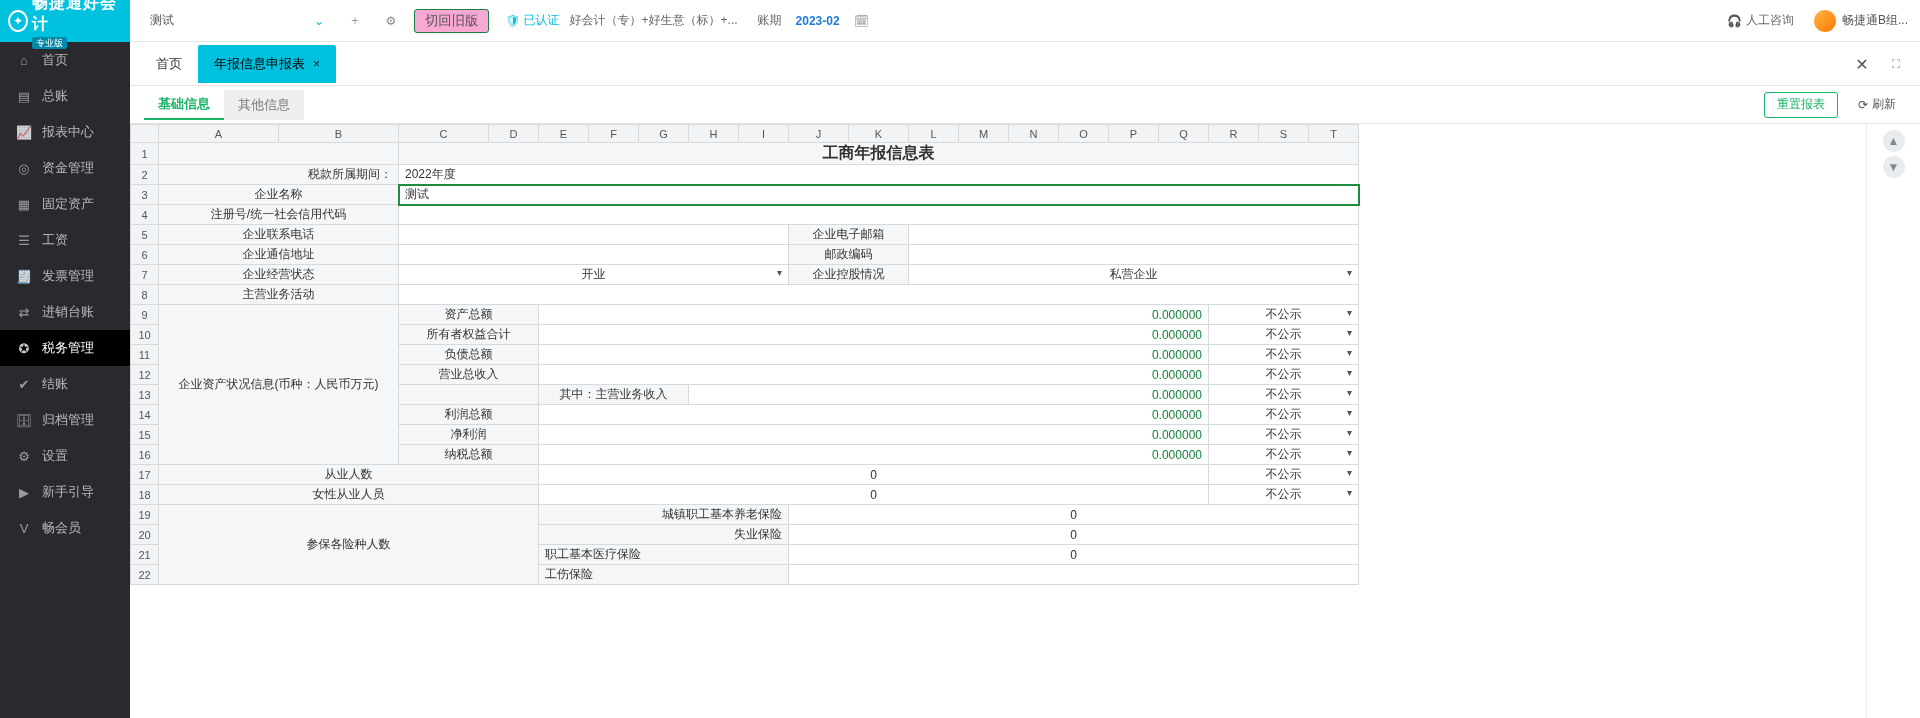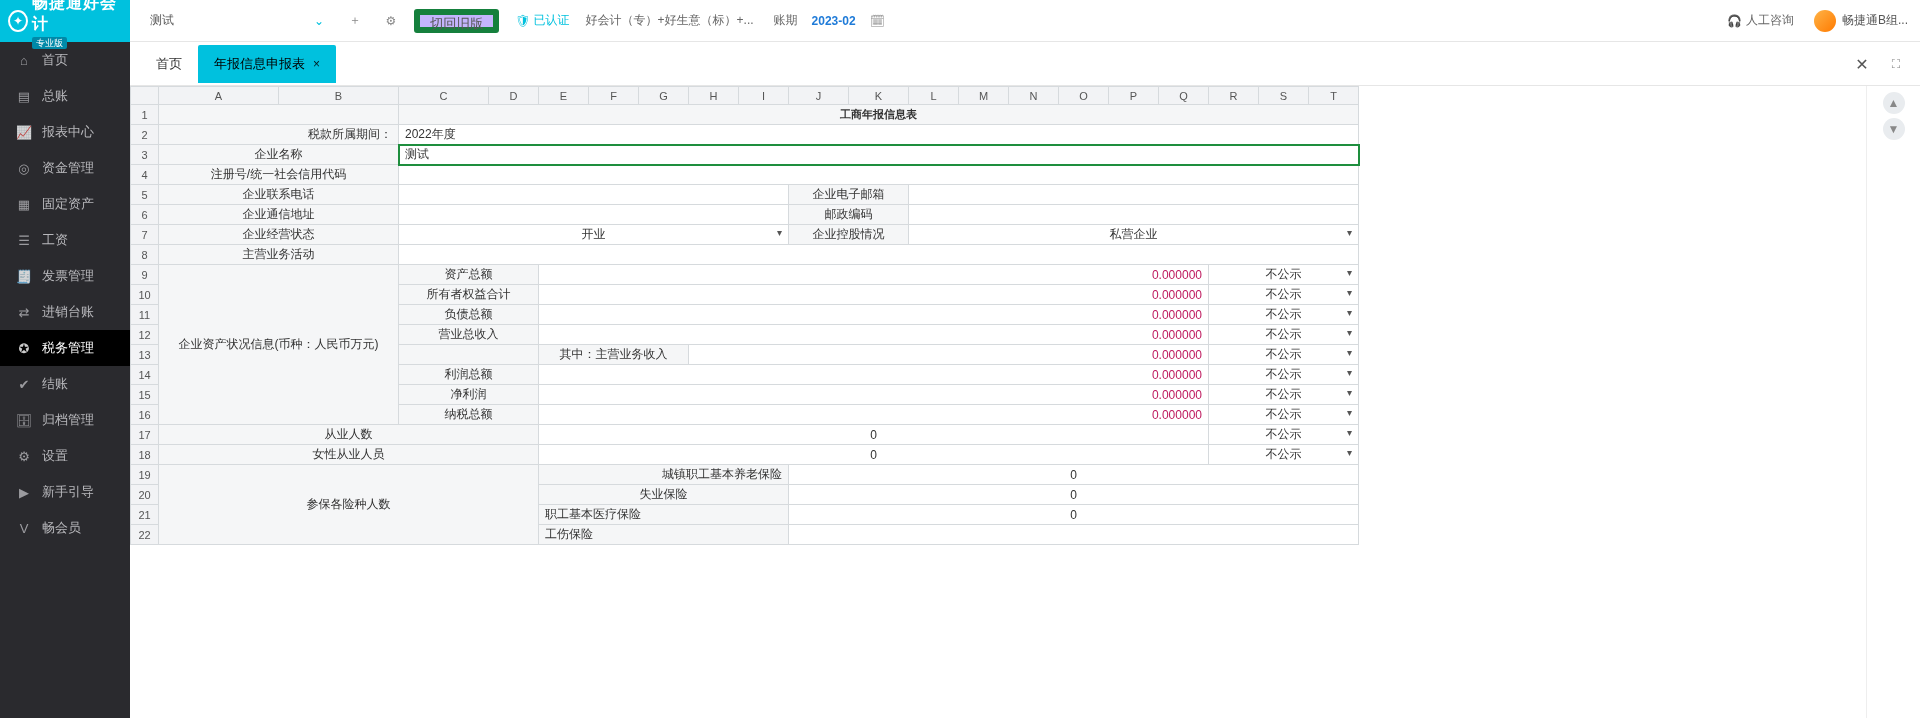--- a/index.html
+++ b/index.html
@@ -13,23 +13,23 @@
 .logo-sub{font-size:9px;background:#0089a8;padding:1px 4px;border-radius:2px;margin-top:12px}
 .nav{flex:1;overflow:auto}
 .nav-item{height:36px;display:flex;align-items:center;padding:0 16px;gap:10px;cursor:pointer;font-size:13px}
 .nav-item.active{background:#000;color:#fff}
 .nav-icon{width:16px;height:16px;display:inline-flex;align-items:center;justify-content:center;opacity:.8}
 
 .main{flex:1;display:flex;flex-direction:column;min-width:0}
 .topbar{height:42px;border-bottom:1px solid #e6e6e6;display:flex;align-items:center;padding:0 12px;gap:10px}
 .company-sel{width:190px;height:26px;display:flex;align-items:center;justify-content:space-between;padding:0 8px;color:#555}
 .top-icon{width:26px;height:26px;display:flex;align-items:center;justify-content:center;color:#888;cursor:pointer;border-radius:3px}
-.old-btn{height:24px;padding:0 10px;border:6px solid #15803d;border-radius:3px;background:#c4b5fd;color:#555;cursor:pointer}
+.old-btn{height:24px;padding:0 10px;border:1px solid #15803d;border-radius:3px;background:#f9a8d4;color:#555;cursor:pointer}
 .verified{color:#00c1de;display:flex;align-items:center;gap:3px;margin-left:6px}
-.plan{color:#666;margin-left:6px}
+.plan{color:#666;margin-left:0}
 .period-lbl{color:#666;margin-left:10px}
 .period-val{color:#1f7bd8;margin-left:4px;font-weight:600}
 .top-spacer{flex:1}
 .cs{display:flex;align-items:center;gap:4px;color:#666;cursor:pointer}
 .avatar{width:22px;height:22px;border-radius:50%;background:linear-gradient(135deg,#ffb347,#ff7a00);display:inline-block}
 .user{display:flex;align-items:center;gap:6px;color:#555;margin-left:10px;cursor:pointer}
 
 .tabs{height:44px;display:flex;align-items:center;border-bottom:1px solid #e6e6e6;padding:0 10px;position:relative}
 .tab{height:38px;display:flex;align-items:center;padding:0 16px;color:#333;cursor:pointer;font-size:13px}
 .tab.home{color:#333}
@@ -46,23 +46,23 @@
 .btn-outline-g{height:26px;border:1px solid #18b566;color:#18b566;background:#fff;border-radius:3px;padding:0 12px;cursor:pointer;font-size:12px}
 .btn-refresh{height:26px;background:#fff;border:none;color:#555;padding:0 10px;cursor:pointer;display:flex;align-items:center;gap:4px;margin-left:10px;font-size:12px}
 
 .sheet-wrap{flex:1;display:flex;min-height:0}
 .sheet-scroll{flex:1;overflow:auto;position:relative}
 table.sheet{border-collapse:collapse;table-layout:fixed;width:1220px;margin-left:0}
 .colhead td{background:#f2f3f5;border:1px solid #d6dadd;height:18px;text-align:center;color:#555;font-size:11px}
 .rowidx{width:28px;background:#f2f3f5;border:1px solid #d6dadd;text-align:center;color:#555;font-size:11px}
 td.cell{border:1px solid #d6dadd;height:20px;padding:0 6px;vertical-align:middle;font-size:12px;color:#333}
 td.lbl{background:#f5f6f7;text-align:center;color:#333}
-td.title{background:#f5f6f7;text-align:center;font-size:11px;font-weight:600}
+td.title{background:#f5f6f7;text-align:center;font-size:16px;font-weight:600}
 td.sel{outline:2px solid #1e8e3e;outline-offset:-1px}
-td.num{text-align:right;color:#be185d}
+td.num{text-align:right;color:#15803d}
 td.center{text-align:center}
 td.sellike{text-align:center;position:relative}
 td.sellike::after{content:"▾";position:absolute;right:6px;top:2px;color:#555;font-size:10px}
 
 .rail{width:54px;border-left:1px solid #eee;display:flex;flex-direction:column;align-items:center;padding-top:6px;gap:4px}
 .rail-arrow{width:22px;height:22px;border-radius:50%;background:#e9ecef;color:#888;display:flex;align-items:center;justify-content:center;cursor:pointer;font-size:12px}
 .year{width:44px;height:22px;display:flex;align-items:center;justify-content:center;border-radius:11px;color:#9aa0a6;cursor:pointer;font-size:11px}
 .year.active{background:#00c1de;color:#fff}
 .year.dark{color:#333}
 
@@ -176,20 +176,34 @@
           <span>首页</span>
         </div>
       <div class="tab active">
         <span>年报信息申报表</span>
         <span class="close">×</span>
       </div>
       <div class="tabs-close">✕</div>
       <div class="tabs-full">⛶</div>
     </div>
 
+    <div class="subbar">
+      <div class="subtab active">
+          <span>基础信息</span>
+        </div>
+      <div class="subtab mute">
+          <span>其他信息</span>
+        </div>
+      <div class="sub-spacer"></div>
+      <button class="btn-outline-g">重置报表</button>
+      <button class="btn-refresh">
+        <span>⟳</span>
+        <span>刷新</span>
+      </button>
+    </div>
 
     <div class="sheet-wrap">
       <div class="sheet-scroll">
         <table class="sheet">
           <colgroup>
             <col style="width:28px">
               <col style="width:120px">
               <col style="width:120px">
               <col style="width:90px">
             <col style="width:50px">
@@ -354,21 +368,21 @@
               </tr>
 
           <tr>
                 <td class="rowidx">19</td>
                 <td class="cell lbl" colspan="4" rowspan="4">参保各险种人数</td>
                 <td class="cell lbl" colspan="5" style="text-align:right">城镇职工基本养老保险</td>
                 <td class="cell center" colspan="11">0</td>
               </tr>
           <tr>
                 <td class="rowidx">20</td>
-                <td class="cell lbl" colspan="5" style="text-align:center">失业保险</td>
+                <td class="cell lbl" colspan="5" style="text-align:right">失业保险</td>
                 <td class="cell center" colspan="11">0</td>
               </tr>
           <tr>
                 <td class="rowidx">21</td>
                 <td class="cell lbl" colspan="5" style="text-align:left">职工基本医疗保险</td>
                 <td class="cell center" colspan="11">0</td>
               </tr>
           <tr>
                 <td class="rowidx">22</td>
                 <td class="cell lbl" colspan="5" style="text-align:left">工伤保险</td>

